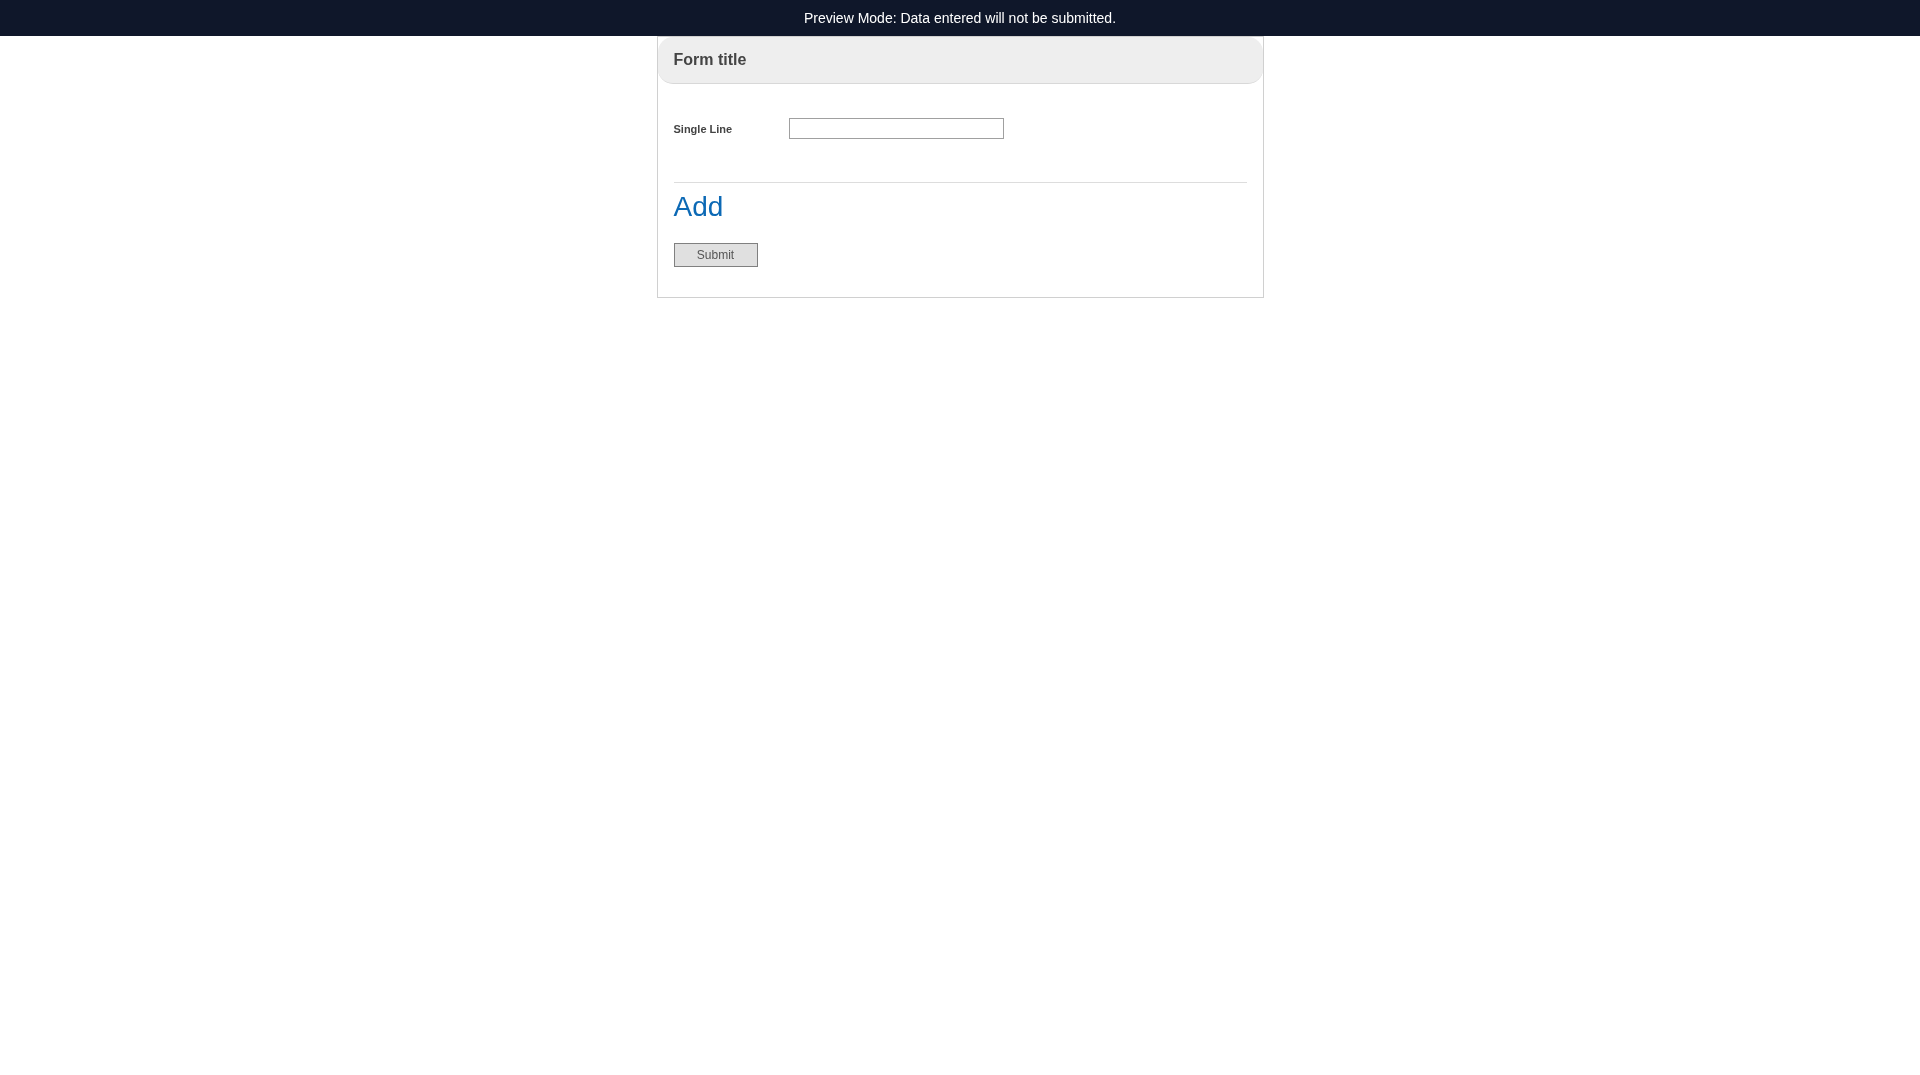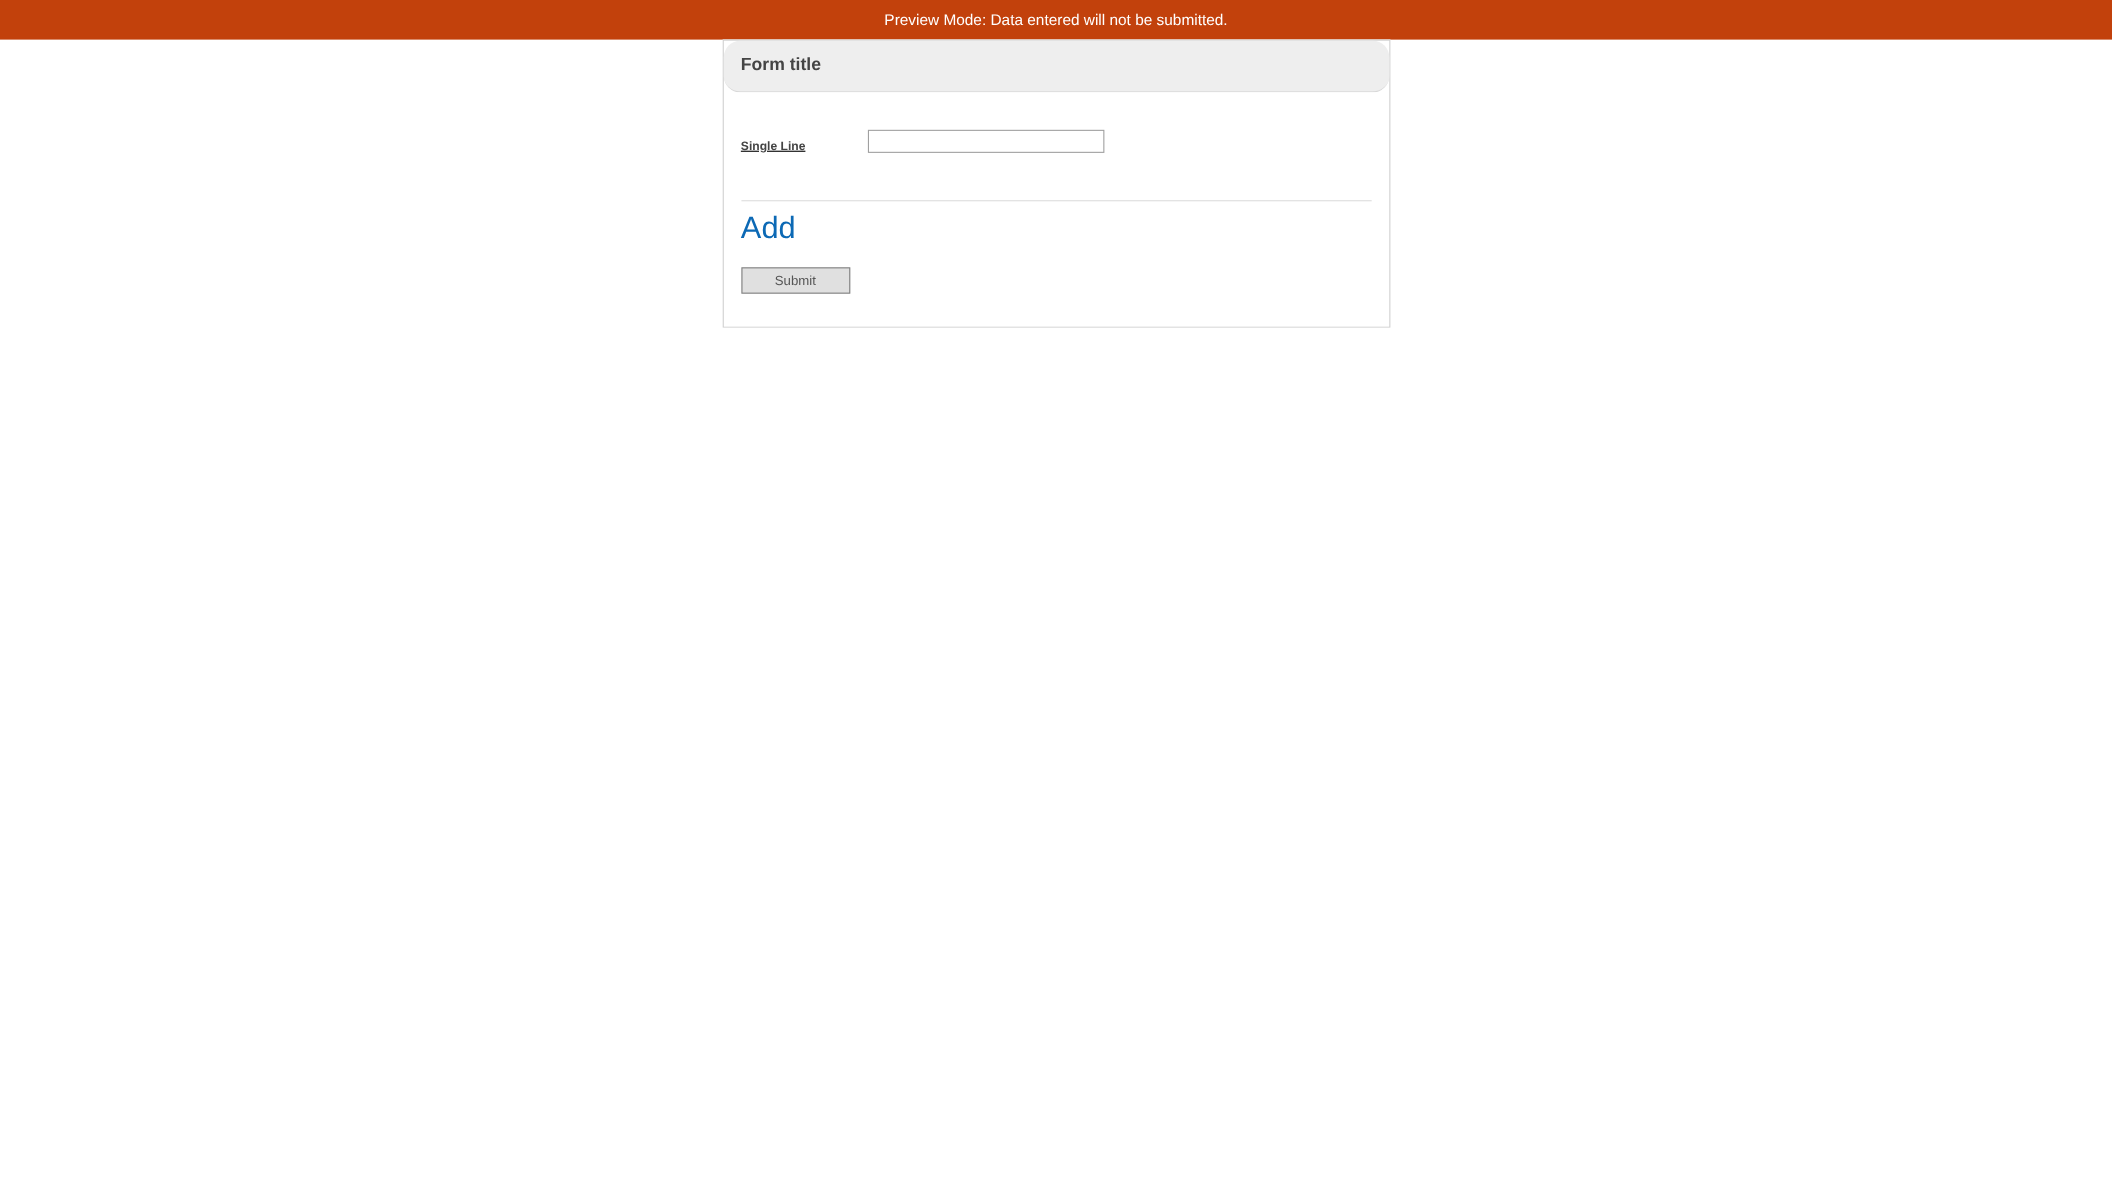--- a/index.html
+++ b/index.html
@@ -6,21 +6,21 @@
       margin: 0;
       padding: 0;
       box-sizing: border-box;
     }
     body {
       font-family: Arial, sans-serif;
       background: #ffffff;
     }
     .preview-banner {
       width: 100%;
-      background: #c2410c;
+      background: #0f172a;
       color: #ffffff;
       text-align: center;
       padding: 10px 0;
       font-size: 14px;
     }
     .form-container {
       width: 607px;
       margin: 0 auto;
       border: 1px solid #d0d0d0;
       background: #ffffff;
@@ -34,24 +34,23 @@
     .form-title {
       font-size: 16px;
       font-weight: bold;
       color: #444444;
     }
     .form-body {
       padding: 20px 16px 30px 16px;
     }
     .form-row {
       display: flex;
-      align-items: flex-end;
+      align-items: center;
       margin-bottom: 24px;
       margin-top: 14px;
-      text-decoration: underline;
     }
     .field-label {
       width: 115px;
       font-size: 11px;
       font-weight: bold;
       color: #444444;
     }
     .text-input {
       width: 215px;
       height: 21px;
@@ -76,21 +75,21 @@
       font-size: 28px;
       color: #0c69b5;
       font-weight: normal;
       cursor: pointer;
       display: inline-block;
       margin-bottom: 20px;
       margin-top: 4px;
       text-align: center;
     }
     .submit-button {
-      width: 99px;
+      width: 84px;
       height: 24px;
       background: #e0e0e0;
       border: 1px solid #808080;
       color: #555555;
       font-size: 12px;
       cursor: pointer;
       display: block;
     }
   </style>
 </head>

